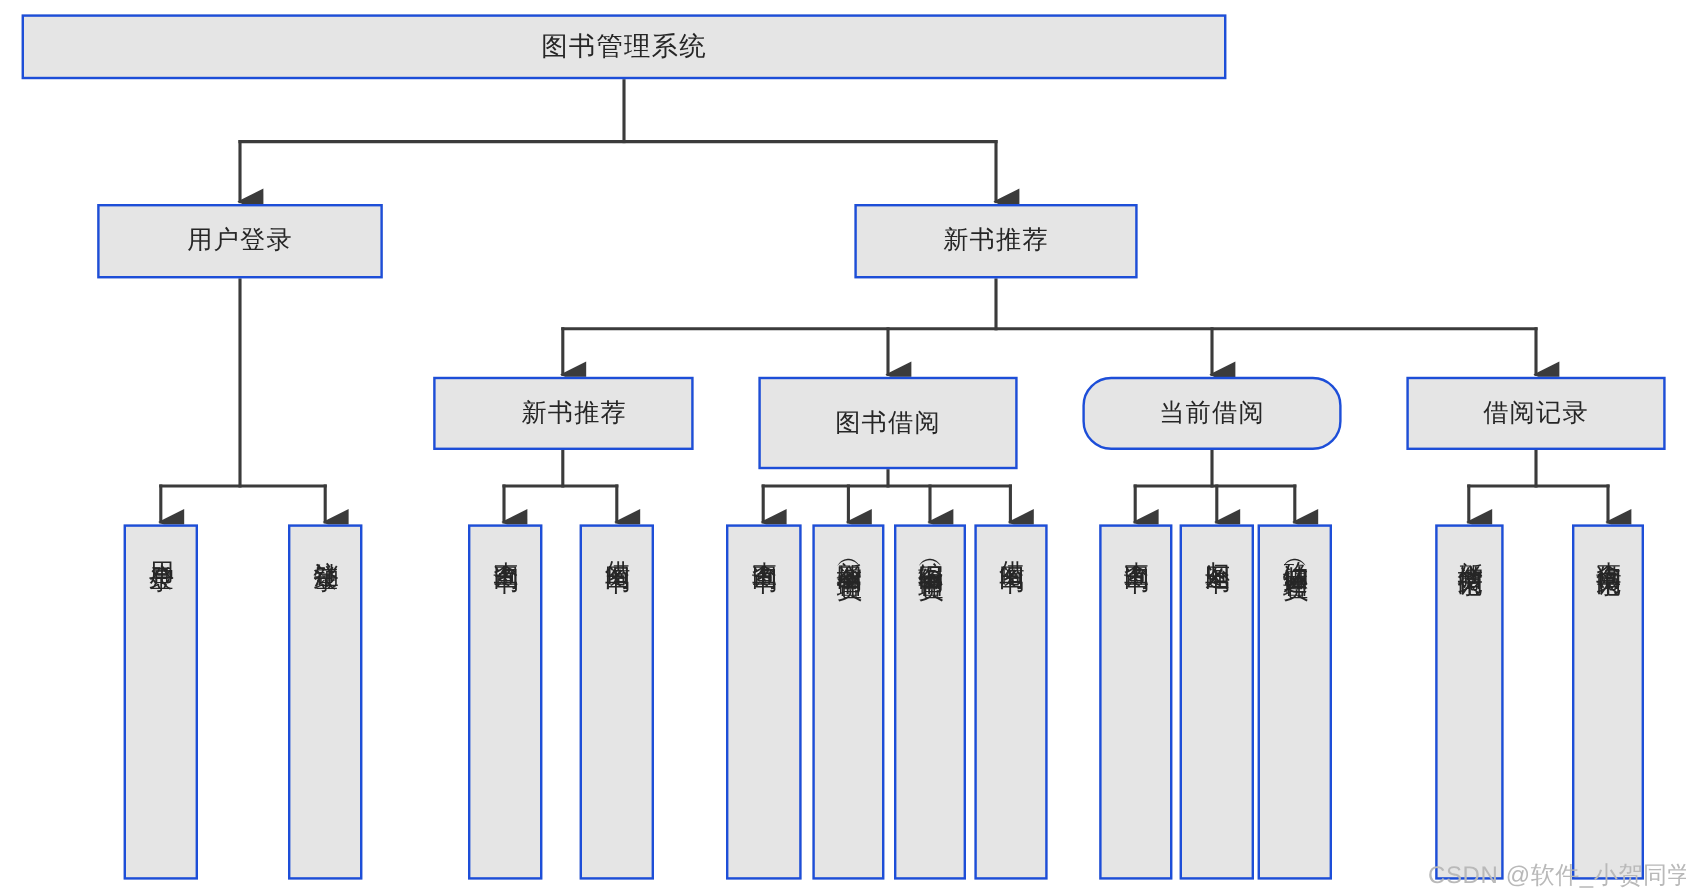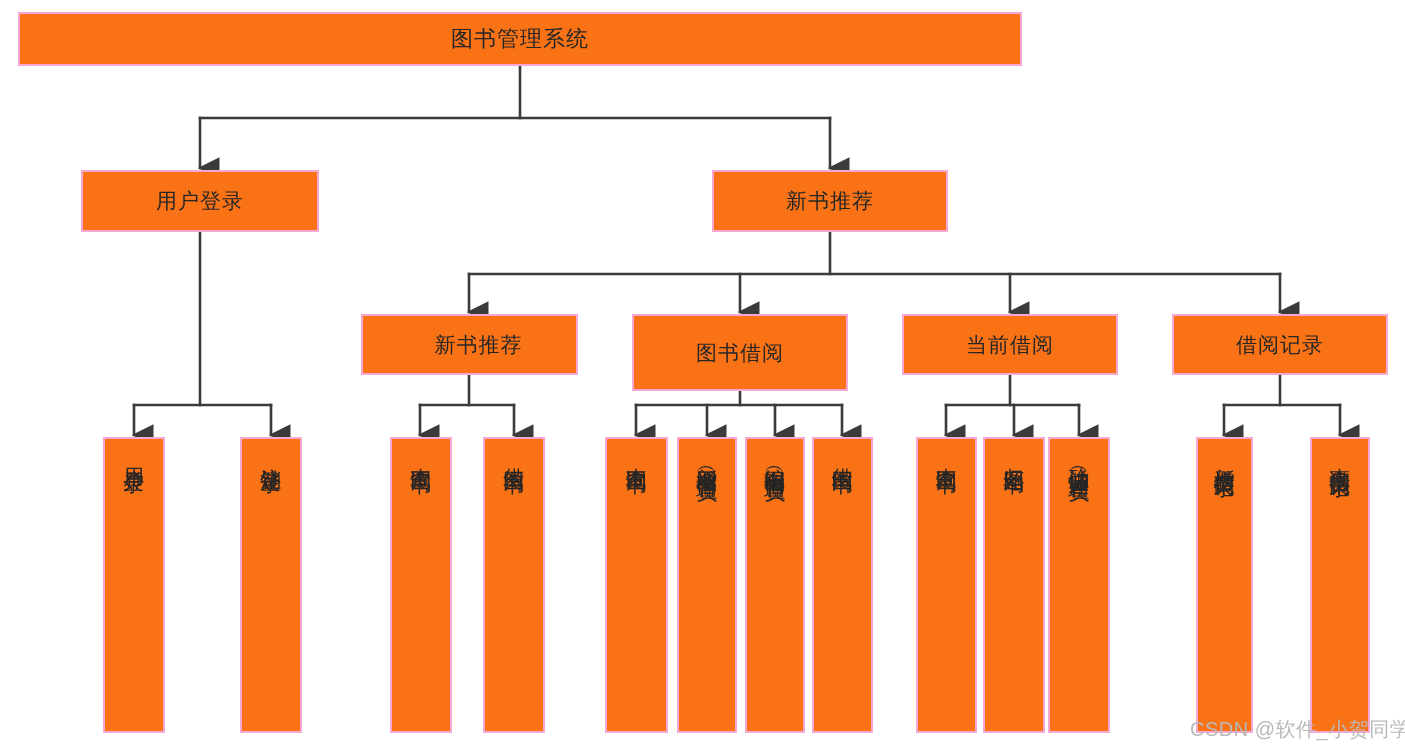--- a/index.html
+++ b/index.html
@@ -19,22 +19,22 @@
     position: absolute;
     left: 0;
     top: 0;
     width: 1405px;
     height: 747px;
     pointer-events: none;
   }
   .node {
     position: absolute;
     box-sizing: border-box;
-    border: 2px solid #f9a8d4;
-    background: #f97316;
+    border: 2px solid #1d4ed8;
+    background: #e5e5e5;
     color: #262626;
     display: flex;
     align-items: center;
     justify-content: center;
     text-align: right;
   }
   .node.horiz {
     font-size: 21px;
     letter-spacing: 1px;
     line-height: 1.2;
@@ -123,21 +123,21 @@
       </div>
       <div class="node horiz" style="left: 712px; top: 170px; width: 236px; height: 62px;">
         <span>新书推荐</span>
       </div>
       <div class="node horiz" style="left: 361px; top: 314px; width: 217px; height: 61px; padding-left: 18px;">
         <span>新书推荐</span>
       </div>
       <div class="node horiz" style="left: 632px; top: 314px; width: 216px; height: 77px;">
         <span>图书借阅</span>
       </div>
-      <div class="node horiz" style="left: 902px; top: 314px; width: 216px; height: 61px;">
+      <div class="node horiz" style="left: 902px; top: 314px; width: 216px; height: 61px; border-radius: 24px;">
         <span>当前借阅</span>
       </div>
       <div class="node horiz" style="left: 1172px; top: 314px; width: 216px; height: 61px;">
         <span>借阅记录</span>
       </div>
       <div class="node leaf" style="left: 103px; top: 437px; width: 62px; height: 296px;">
         <span class="vtext">用户登录</span>
       </div>
       <div class="node leaf" style="left: 240px; top: 437px; width: 62px; height: 296px;">
         <span class="vtext">注销登录</span>

